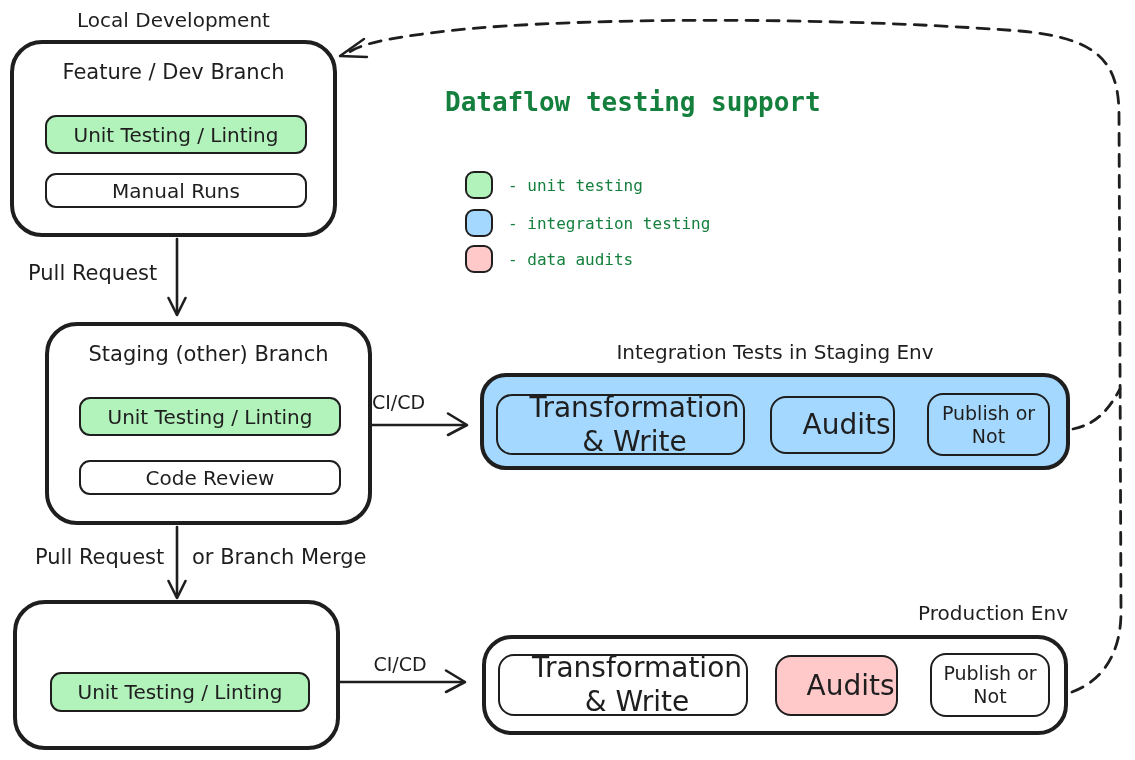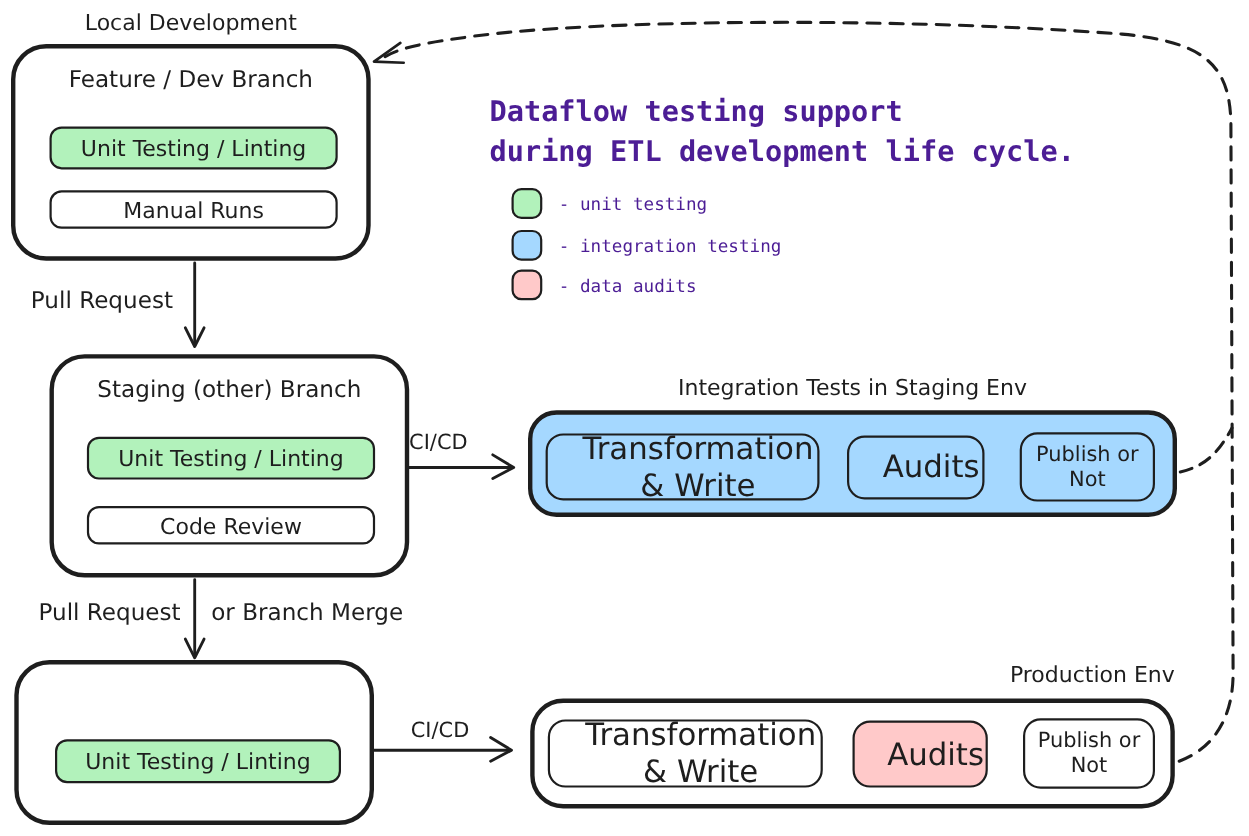--- a/index.html
+++ b/index.html
@@ -3,21 +3,21 @@
 <meta charset="utf-8">
 <style>
   html,body { margin:0; padding:0; background:#ffffff; }
   .canvas {
     position:relative; width:1135px; height:760px; background:#ffffff;
     font-family:"DejaVu Sans", sans-serif; color:#1e1e1e; overflow:hidden;
   }
   svg.arrows { position:absolute; left:0; top:0; width:1135px; height:760px; }
 
   .hand { font-family:"DejaVu Sans", sans-serif; color:#1e1e1e; }
-  .mono { font-family:"DejaVu Sans Mono","Liberation Mono",monospace; color:#4c1d95; }
+  .mono { font-family:"DejaVu Sans Mono","Liberation Mono",monospace; color:#15803d; }
 
   .abs { position:absolute; }
   .center { text-align:center; }
 
   .branch-box {
     position:absolute; background:#ffffff; border:4px solid #1e1e1e;
     border-radius:32px; box-sizing:border-box;
   }
   .branch-title { margin-top:16px; text-align:center; font-size:21px; white-space:nowrap; }
 
@@ -119,21 +119,20 @@
   <div class="env-title hand" style="left:482px; top:601px; width:586px;text-align:right;">Production Env</div>
 
   <div class="env-box" style="left:482px; top:635px; width:586px; height:100px; border-radius:30px;">
     <div class="env-node hand" style="left:12px; top:15px; width:250px; height:62px;">Transformation &amp; Write</div>
     <div class="env-node hand" style="left: 289px; top: 16px; width: 123px; height: 61px; background: rgb(255, 201, 201);">Audits</div>
     <div class="env-node hand" style="left:444px; top:14px; width:120px; height:64px; font-size:19px; padding:0 10px;">Publish or Not</div>
   </div>
 
   <div class="main-title mono">
     <div>Dataflow testing support</div>
-    <div>during ETL development life cycle.</div>
   </div>
 
   <div class="legend-row" style="left:447px; top:171px;">
     <div class="legend-swatch" style="background: rgb(178, 242, 187);"></div>
     <div class="legend-text mono">- unit testing</div>
   </div>
   <div class="legend-row" style="left:447px; top:209px;justify-content:space-between;">
     <div class="legend-swatch" style="background: rgb(165, 216, 255);"></div>
     <div class="legend-text mono">- integration testing</div>
   </div>

